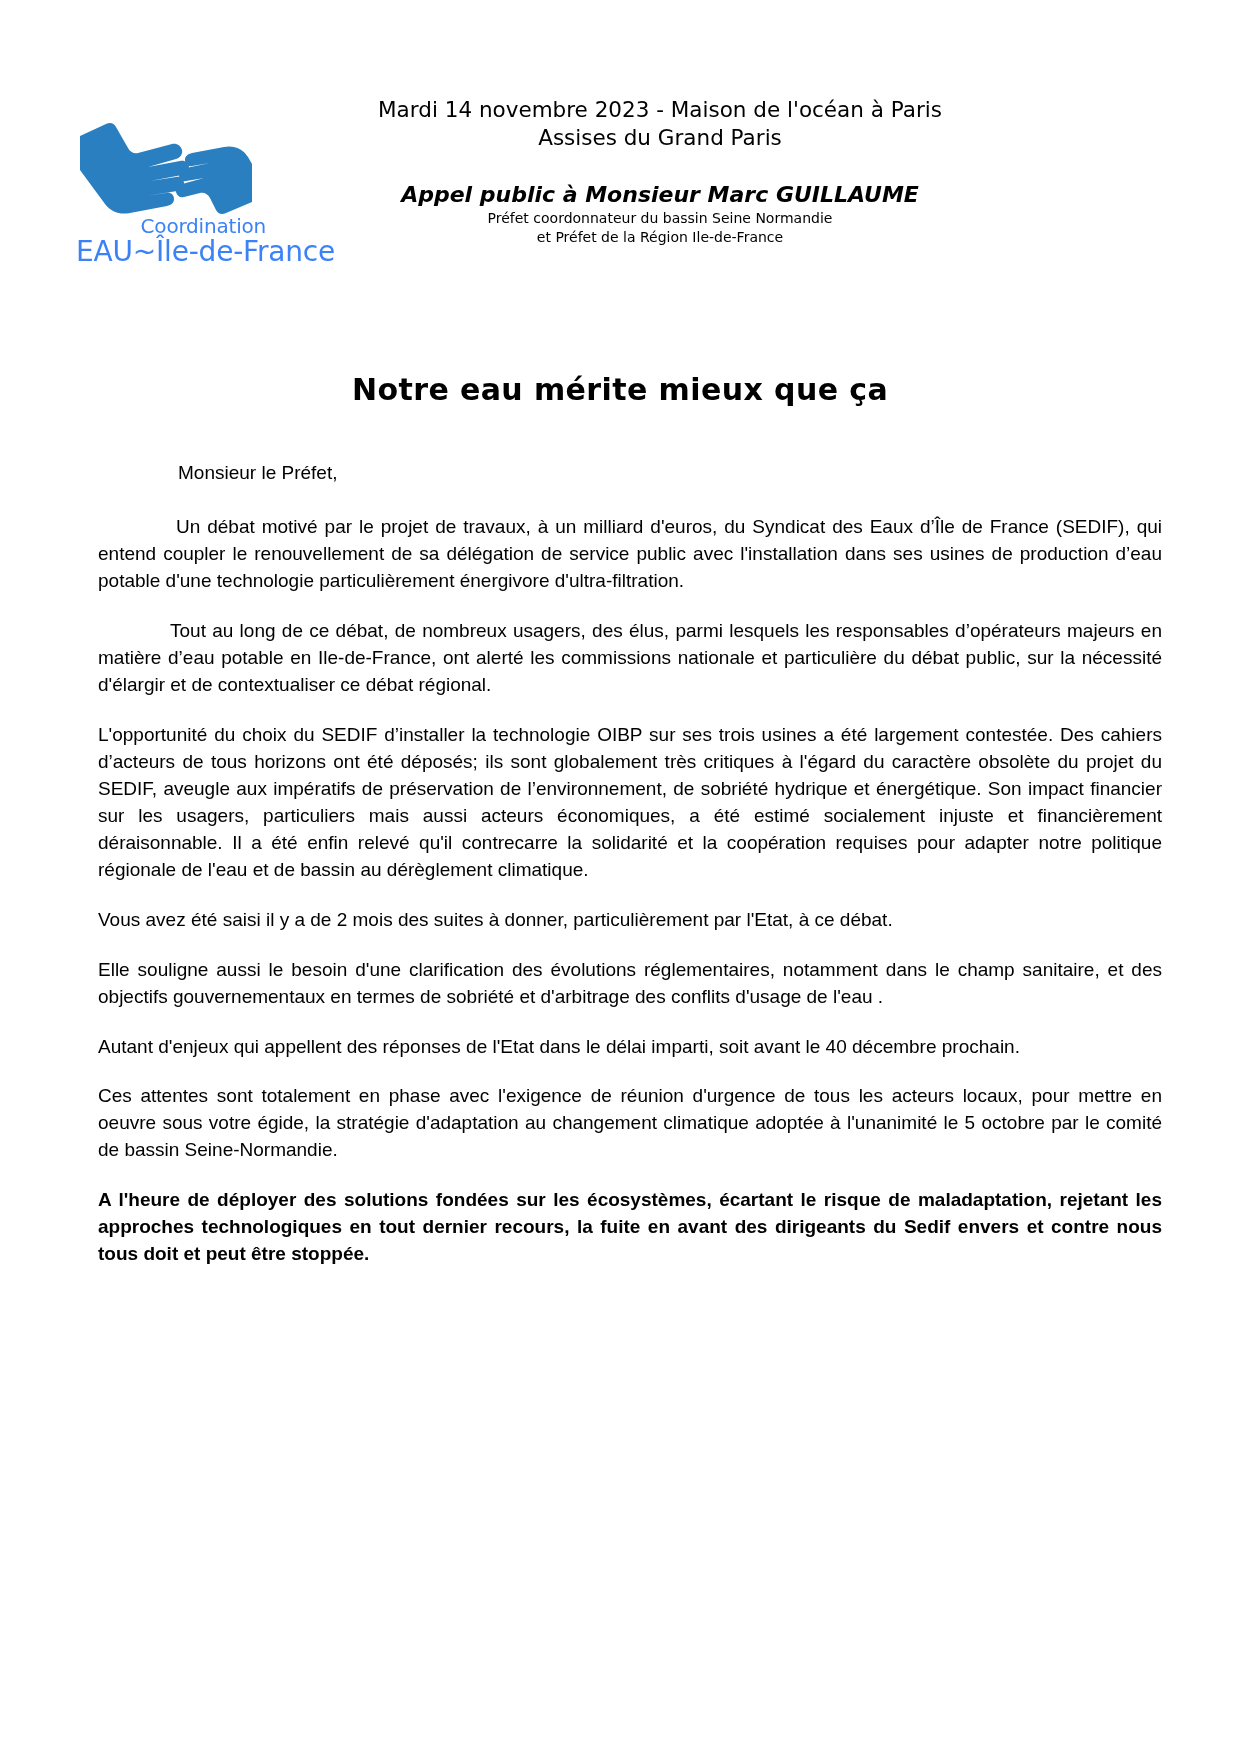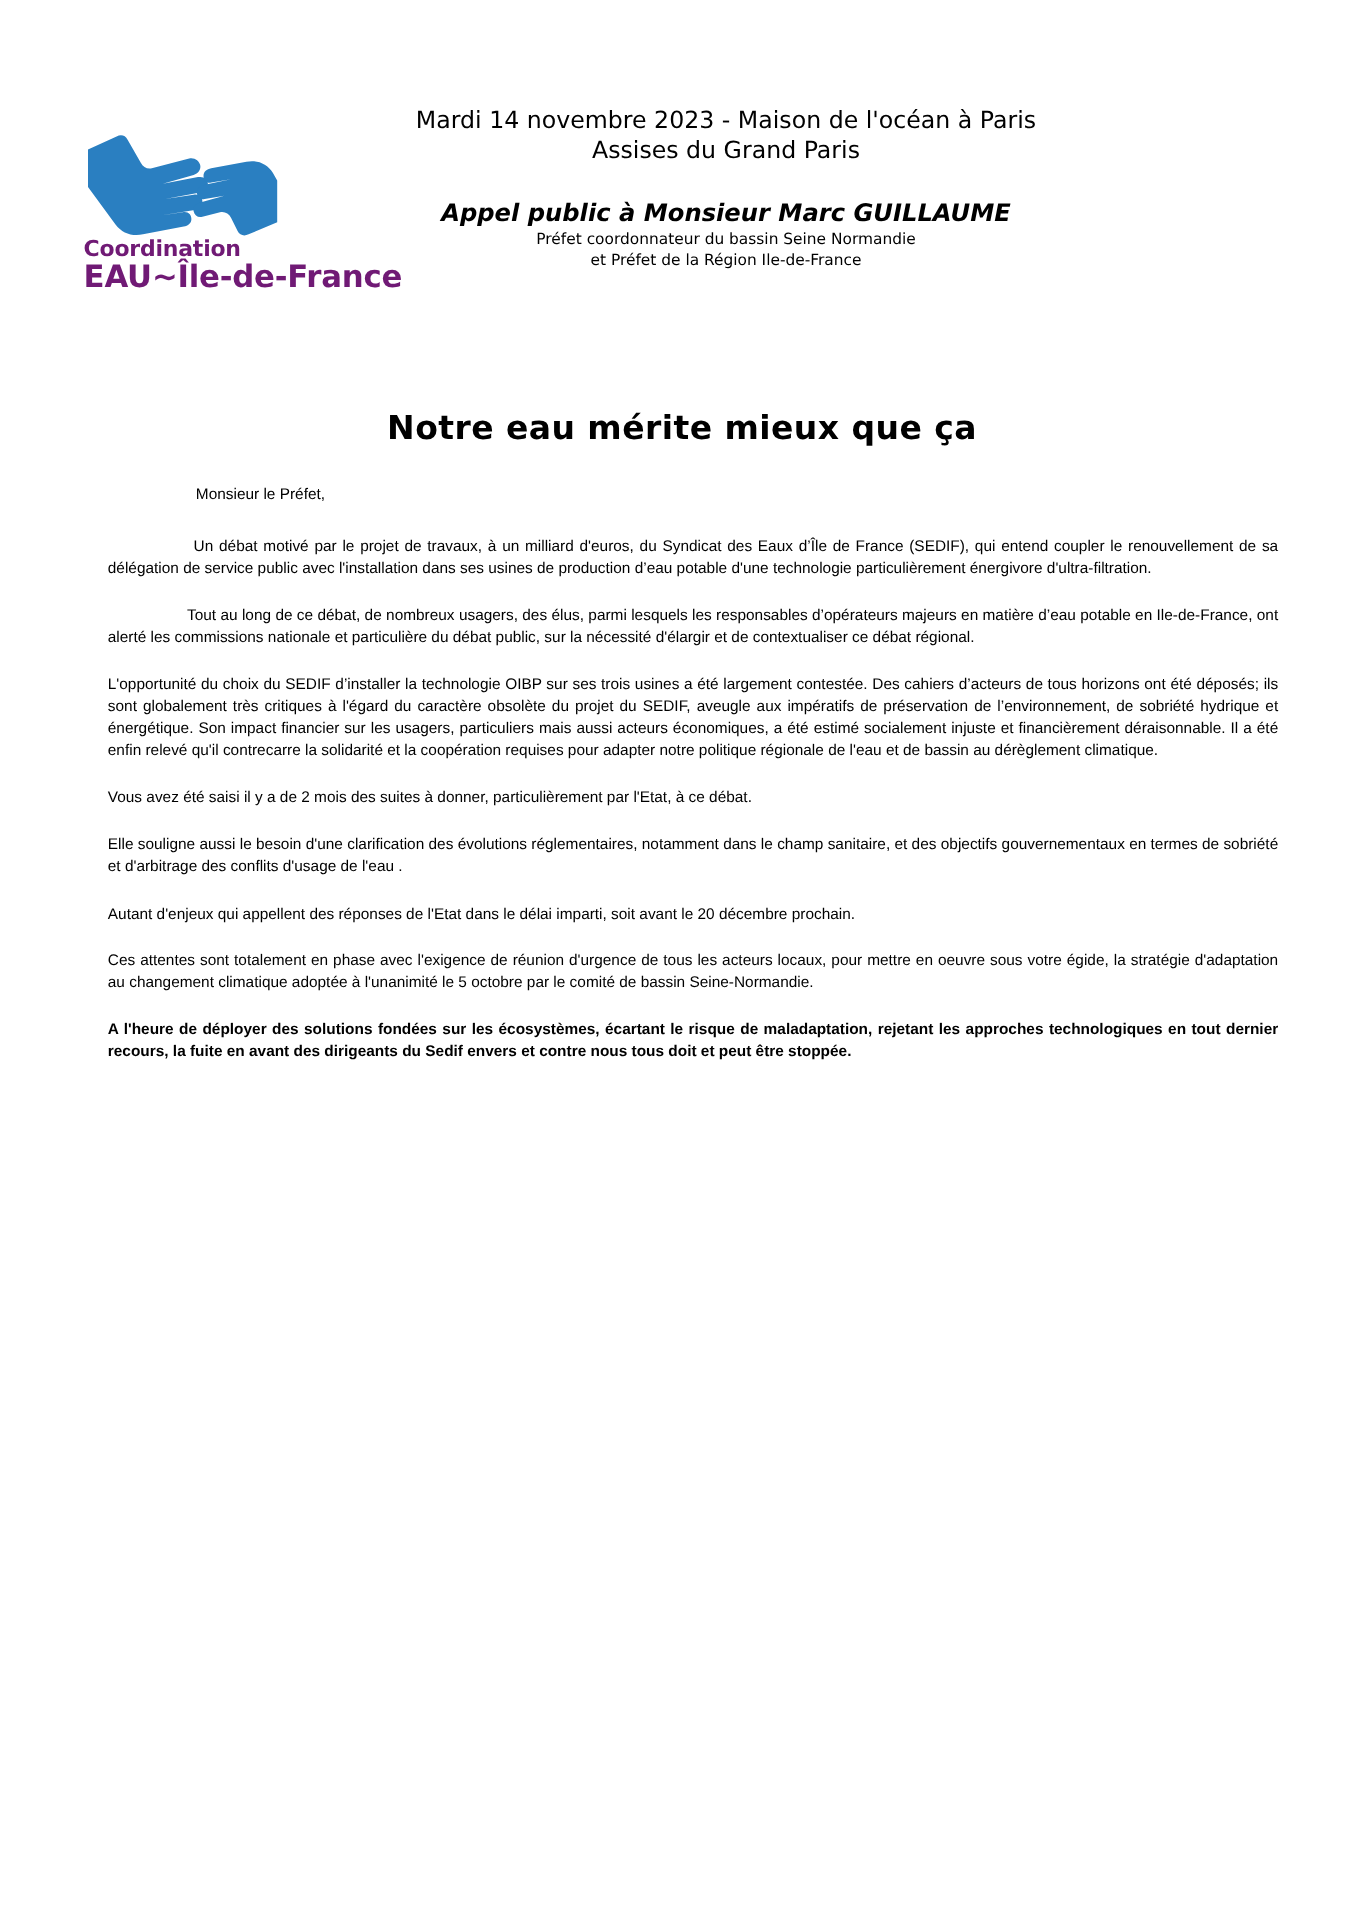--- a/index.html
+++ b/index.html
@@ -36,24 +36,24 @@
     width: 190px;
     height: 140px;
   }
   .logo-hands {
     display: block;
     width: 180px;
     height: 100px;
   }
   .logo-text {
     margin-top: -2px;
-    text-align: left;
+    text-align: right;
     font-family: "DejaVu Sans", sans-serif;
-    font-weight: bold;
-    color: #701a75;
+    font-weight: normal;
+    color: #3b82f6;
     letter-spacing: -0.2px;
     line-height: 1.05;
   }
   .logo-line1 {
     font-size: 20px;
     display: block;
   }
   .logo-line2 {
     font-size: 28px;
     display: block;
@@ -101,24 +101,24 @@
     font-family: "DejaVu Sans", sans-serif;
     font-size: 30px;
     font-weight: bold;
     letter-spacing: 0.4px;
   }
 
   
   .body {
     position: absolute;
     left: 98px;
-    top: 440px;
+    top: 460px;
     width: 1064px;
     font-family: "Liberation Sans", sans-serif;
-    font-size: 14px;
+    font-size: 19px;
     line-height: 1.42;
   }
   .body p {
     margin: 0 0 23px 0;
     text-align: justify;
     text-justify: inter-word;
   }
   .body p.indent {
     text-indent: 78px;
   }
@@ -169,18 +169,18 @@
 
   <div class="doc-title">Notre eau mérite mieux que ça</div>
 
   <div class="body">
     <p class="salutation">Monsieur le Préfet,</p>
     <p class="indent">Un débat motivé par le projet de travaux, à un milliard d'euros, du Syndicat des Eaux d’Île de France (SEDIF), qui entend coupler le renouvellement de sa délégation de service public avec l'installation dans ses usines de production d’eau potable d'une technologie particulièrement énergivore d'ultra-filtration.</p>
     <p class="indent-small">Tout au long de ce débat, de nombreux usagers, des élus, parmi lesquels les responsables d’opérateurs majeurs en matière d’eau potable en Ile-de-France, ont alerté les commissions nationale et particulière du débat public, sur la nécessité d'élargir et de contextualiser ce débat régional.</p>
     <p>L'opportunité du choix du SEDIF d’installer la technologie OIBP sur ses trois usines a été largement contestée. Des cahiers d’acteurs de tous horizons ont été déposés; ils sont globalement très critiques à l'égard du caractère obsolète du projet du SEDIF, aveugle aux impératifs de préservation de l’environnement, de sobriété hydrique et énergétique. Son impact financier sur les usagers, particuliers mais aussi acteurs économiques, a été estimé socialement injuste et financièrement déraisonnable. Il a été enfin relevé qu'il contrecarre la solidarité et la coopération requises pour adapter notre politique régionale de l'eau et de bassin au dérèglement climatique.</p>
     <p>Vous avez  été saisi il y a de 2 mois des suites à donner, particulièrement par l'Etat, à ce débat.</p>
     <p>Elle souligne aussi le besoin d'une clarification des évolutions réglementaires, notamment dans le champ sanitaire, et des objectifs gouvernementaux en termes de sobriété et d'arbitrage des conflits d'usage de l'eau .</p>
-    <p>Autant d'enjeux qui appellent des réponses de l'Etat dans le délai imparti, soit avant le 20 décembre prochain.</p>
+    <p>Autant d'enjeux qui appellent des réponses de l'Etat dans le délai imparti, soit avant le 40 décembre prochain.</p>
     <p>Ces attentes sont totalement en phase avec l'exigence de réunion d'urgence de tous les acteurs locaux, pour mettre en oeuvre sous votre égide, la stratégie d'adaptation au changement climatique adoptée à l'unanimité le 5 octobre par le comité de bassin Seine-Normandie.</p>
     <p class="last">A l'heure de déployer des solutions fondées sur les écosystèmes, écartant le risque de maladaptation, rejetant les approches technologiques en tout dernier recours, la fuite en avant des dirigeants du Sedif envers et contre nous tous doit et peut être stoppée.</p>
   </div>
 
 </div>
 
 </body></html>

